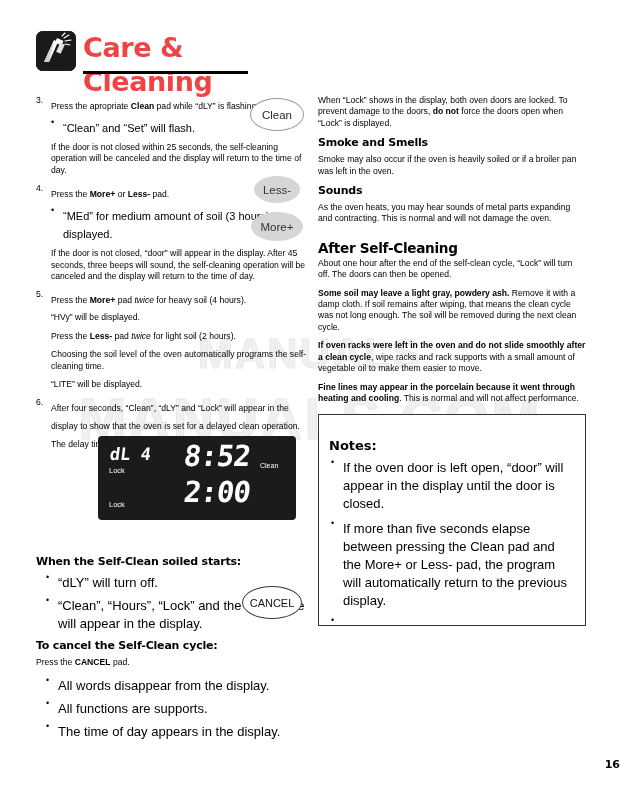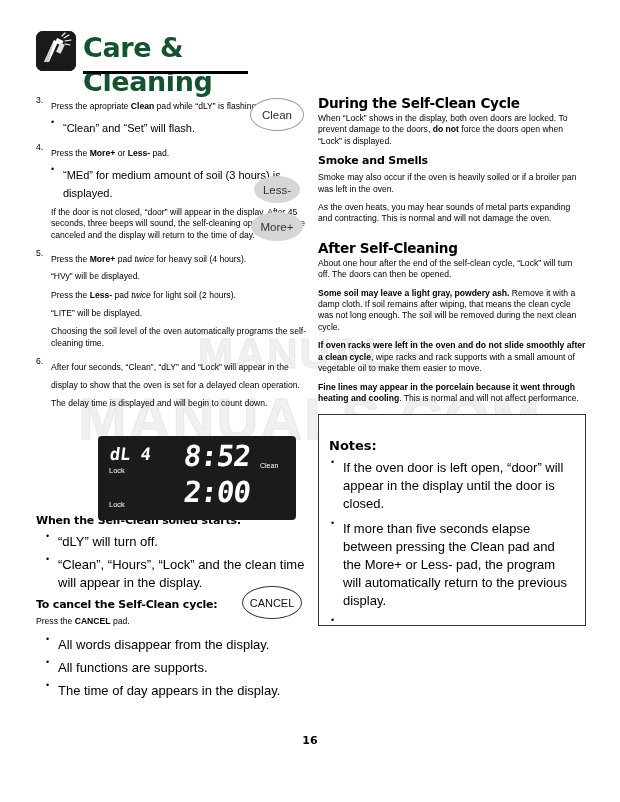--- a/index.html
+++ b/index.html
@@ -30,21 +30,21 @@
     position:absolute;left:0;top:0;width:40px;height:40px;
     background:#1a1a1a;border-radius:7px;overflow:hidden;
   }
   .hdr-icon svg{display:block;}
   .hdr-title{
     position:absolute;left:47px;top:0px;
     font-size:27px;font-weight:bold;
     font-family:"DejaVu Sans", sans-serif;
     letter-spacing:-0.4px;
     line-height:34px;
-    color:#14532d;
+    color:#ef4444;
   }
   .hdr-rule{
     position:absolute;left:47px;top:40px;width:165px;height:3px;background:#000;
   }
 
   
   .col-left{position:absolute;left:36px;top:95px;width:272px;z-index:2;}
   .col-right{position:absolute;left:318px;top:95px;width:268px;z-index:2;}
 
   
@@ -115,21 +115,21 @@
   .notes-box{
     border:1.2px solid #333;padding:23px 10px 9px 10px;margin-top:10px;
     background:#fff;
   }
   .notes-title{font-size:13px;font-weight:bold;margin:0 0 5px 0;
                font-family:"DejaVu Sans", sans-serif;}
   .notes-box .bul{margin-left:2px;margin-bottom:7px;}
 
   
   .pagenum{
-    position:absolute;left:0;right:0;top:734px;text-align:center;
+    position:absolute;left:0;right:0;top:758px;text-align:right;
     font-size:11px;font-weight:bold;color:#000;
     font-family:"DejaVu Sans", sans-serif;
   }
   .spacer8{height:8px;}
 </style>
 </head>
 <body>
 
 <div class="page">
 
@@ -160,39 +160,40 @@
   <div class="col-left">
 
     <div class="num-item">
       <span class="n">3.</span>
       <span class="txt">Press the apropriate <b>Clean</b> pad while “dLY” is flashing.</span>
     </div>
     <div class="sub">
       <span class="b">•</span>
       <span class="txt">“Clean” and “Set” will flash.</span>
     </div>
+    <div class="t indent">If the door is not closed within 25 seconds, the self-cleaning operation will be canceled and the display will return to the time of day.</div>
 
     <div class="num-item">
       <span class="n">4.</span>
       <span class="txt">Press the <b>More+</b> or <b>Less-</b> pad.</span>
     </div>
     <div class="sub">
       <span class="b">•</span>
       <span class="txt">“MEd”  for medium amount of soil (3 hours) is displayed.</span>
     </div>
     <div class="t indent">If the door is not closed, “door” will appear in the display. After 45 seconds, three beeps will sound, the self-cleaning operation will be canceled and the display will return to the time of day.</div>
 
     <div class="num-item">
       <span class="n">5.</span>
       <span class="txt">Press the <b>More+</b> pad <i>twice</i> for heavy soil (4 hours).</span>
     </div>
     <div class="t indent">“HVy” will be displayed.</div>
     <div class="t indent">Press the <b>Less-</b> pad <i>twice</i> for light soil (2 hours).</div>
+    <div class="t indent">Choosing the soil level of the oven automatically programs the self-cleaning time.</div>
     <div class="t indent">“LITE” will be displayed.</div>
-    <div class="t indent">Choosing the soil level of the oven automatically programs the self-cleaning time.</div>
 
     <div class="num-item">
       <span class="n">6.</span>
       <span class="txt">After four seconds, “Clean”, “dLY” and “Lock” will appear in the display to show that the oven is set for a delayed clean operation.  The delay time is displayed and will begin to count down.</span>
     </div>
 
     <div style="height:92px;"></div>
 
     <div class="h3">When the Self-Clean soiled starts:</div>
     <div class="bul">
@@ -229,26 +230,26 @@
     <div class="seg dsp-dl">dL 4</div>
     <div class="seg dsp-time1">8:52</div>
     <div class="seg dsp-time2">2:00</div>
     <div class="dsp-clean">Clean</div>
     <div class="dsp-lock1">Lock</div>
     <div class="dsp-lock2">Lock</div>
   </div>
 
   <div class="col-right">
 
-    <div class="h2">During the Self-Clean Cycle</div>
     <div class="t">When “Lock” shows in the display, both oven doors are locked.  To prevent damage to the doors, <b>do not</b> force the doors open when “Lock” is displayed.</div>
 
     <div class="h3">Smoke and Smells</div>
     <div class="t">Smoke may also occur if the oven is heavily soiled or if a broiler pan was left in the oven.</div>
 
+    <div class="h3">Sounds</div>
     <div class="t">As the oven heats, you may hear sounds of metal parts expanding and contracting.  This is normal and will not damage the oven.</div>
 
     <div class="spacer8"></div>
 
     <div class="h2">After Self-Cleaning</div>
     <div class="t">About one hour after the end of the self-clean cycle, “Lock” will turn off.  The doors can then be opened.</div>
     <div class="t"><b>Some soil may leave a light gray, powdery ash.</b>  Remove it with a damp cloth.  If soil remains after wiping, that means the clean cycle was not long enough.  The soil will be removed during the next clean cycle.</div>
     <div class="t"><b>If oven racks were left in the oven and do not slide smoothly after a clean cycle</b>, wipe racks and rack supports with a small amount of vegetable oil to make them easier to move.</div>
     <div class="t"><b>Fine lines may appear in the porcelain because it went through heating and cooling</b>. This is normal and will not affect performance.</div>
 

